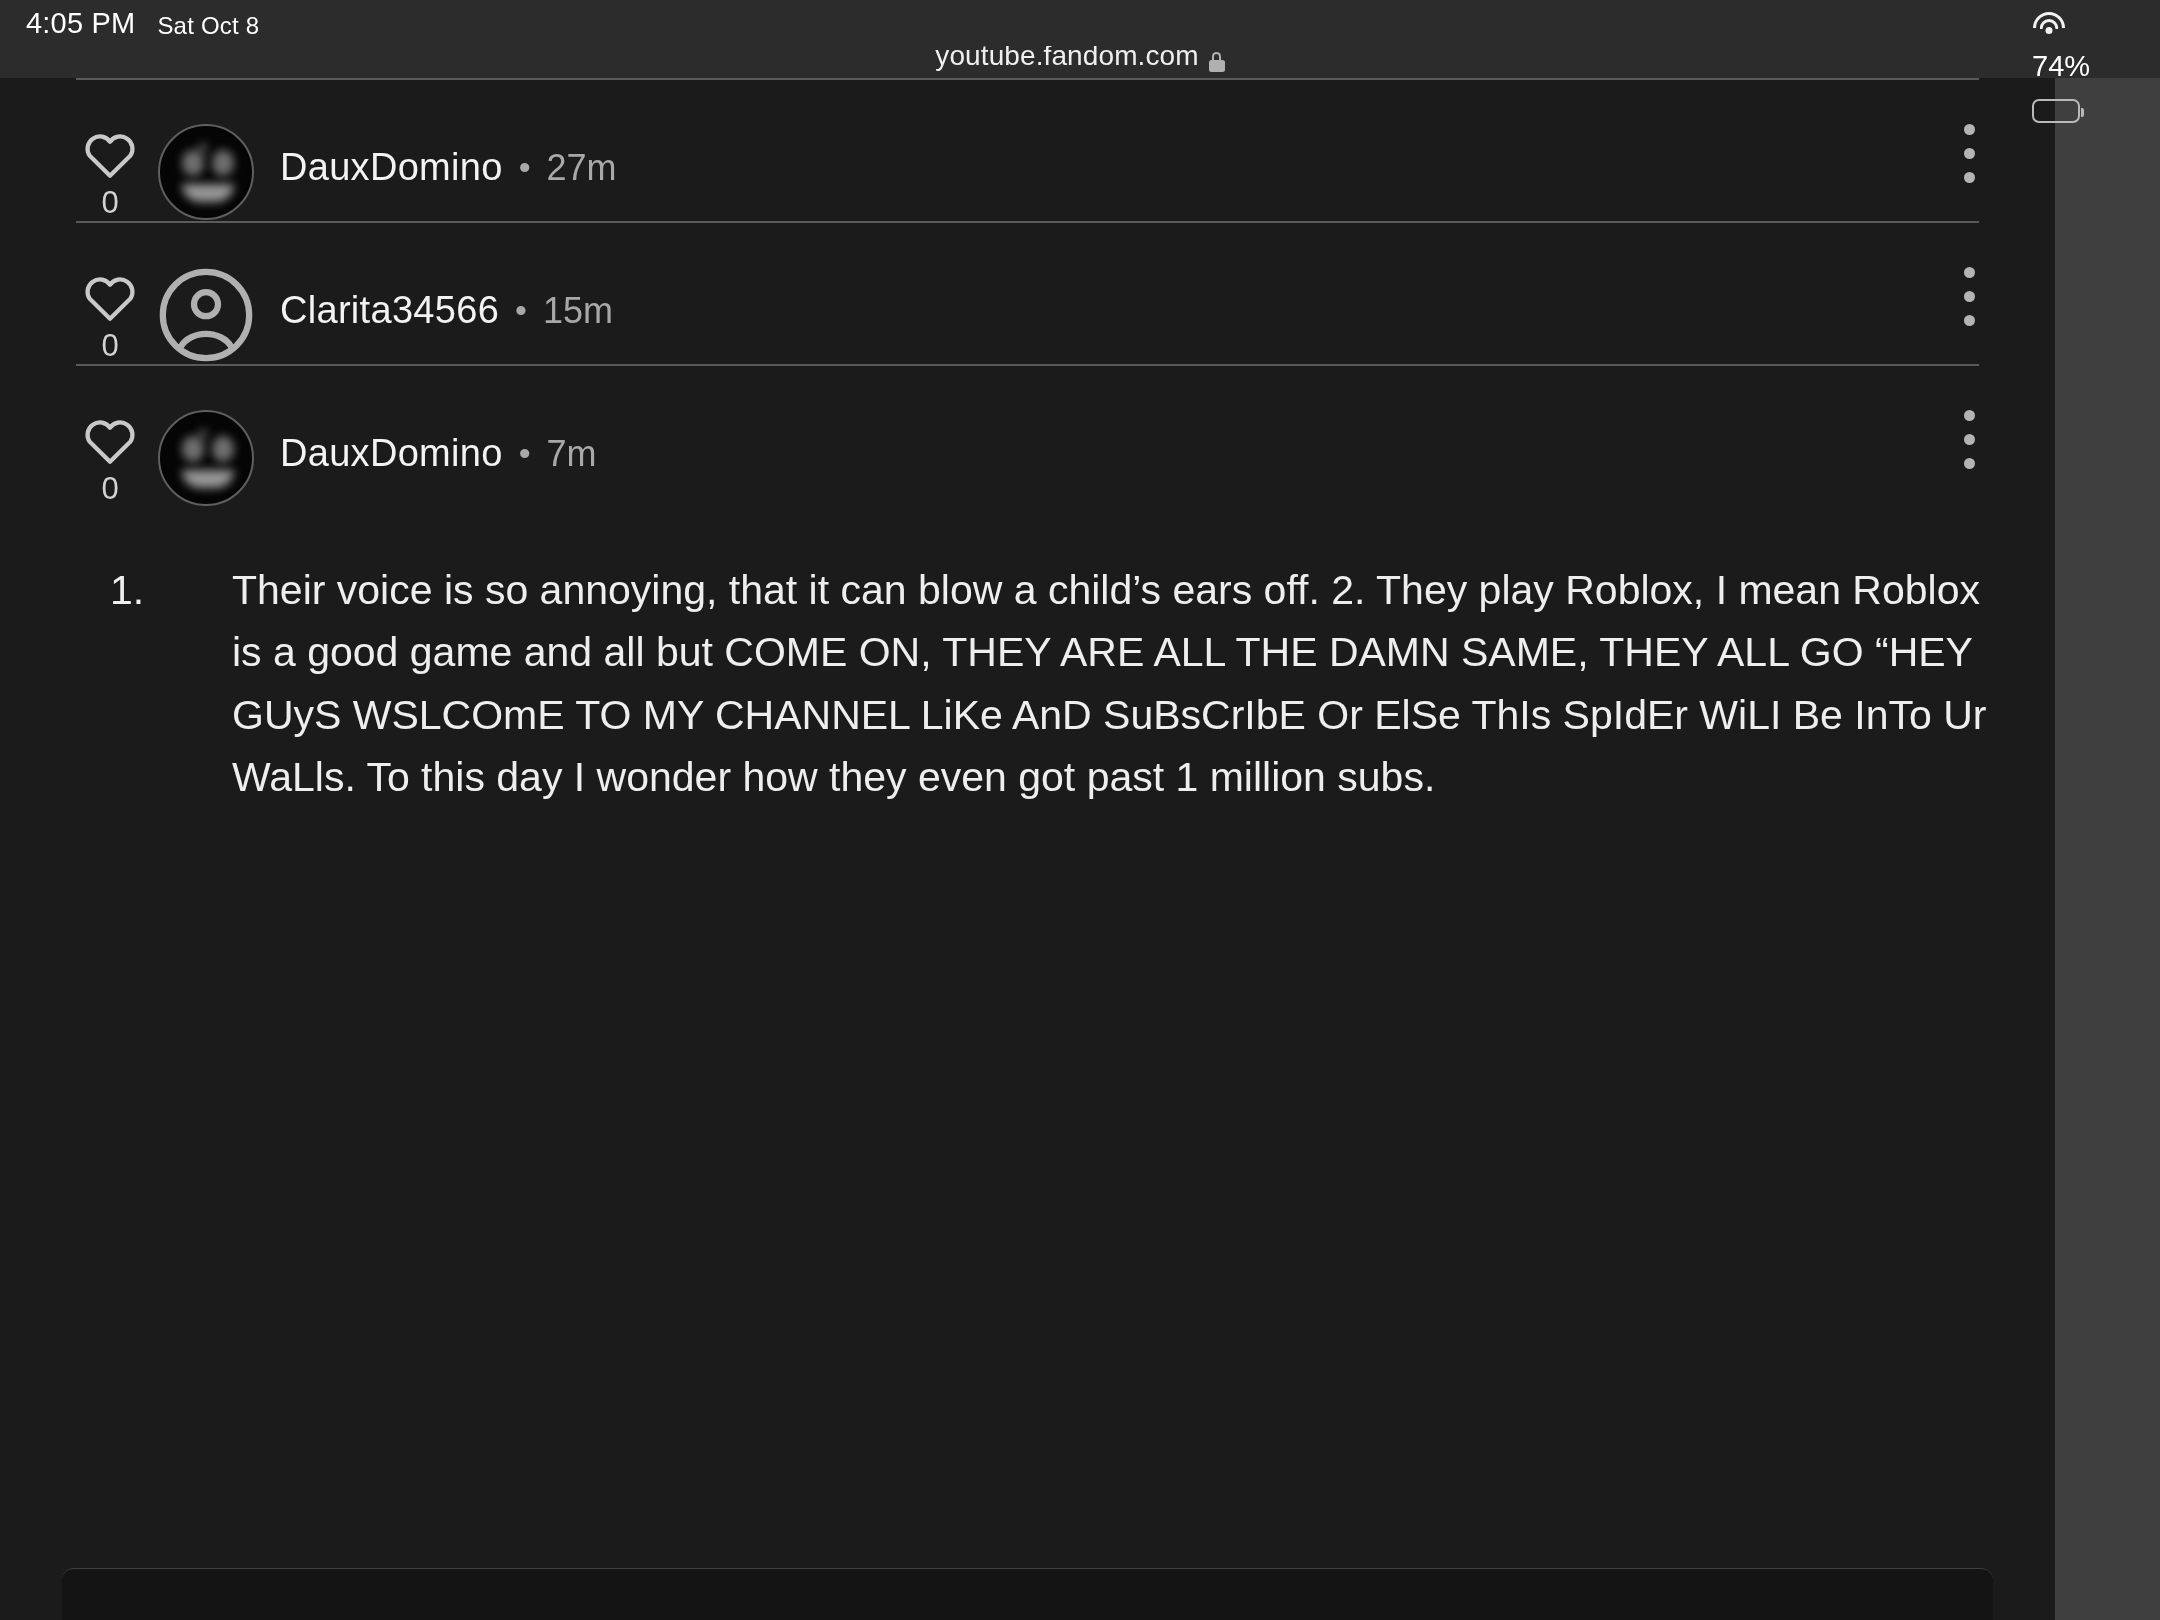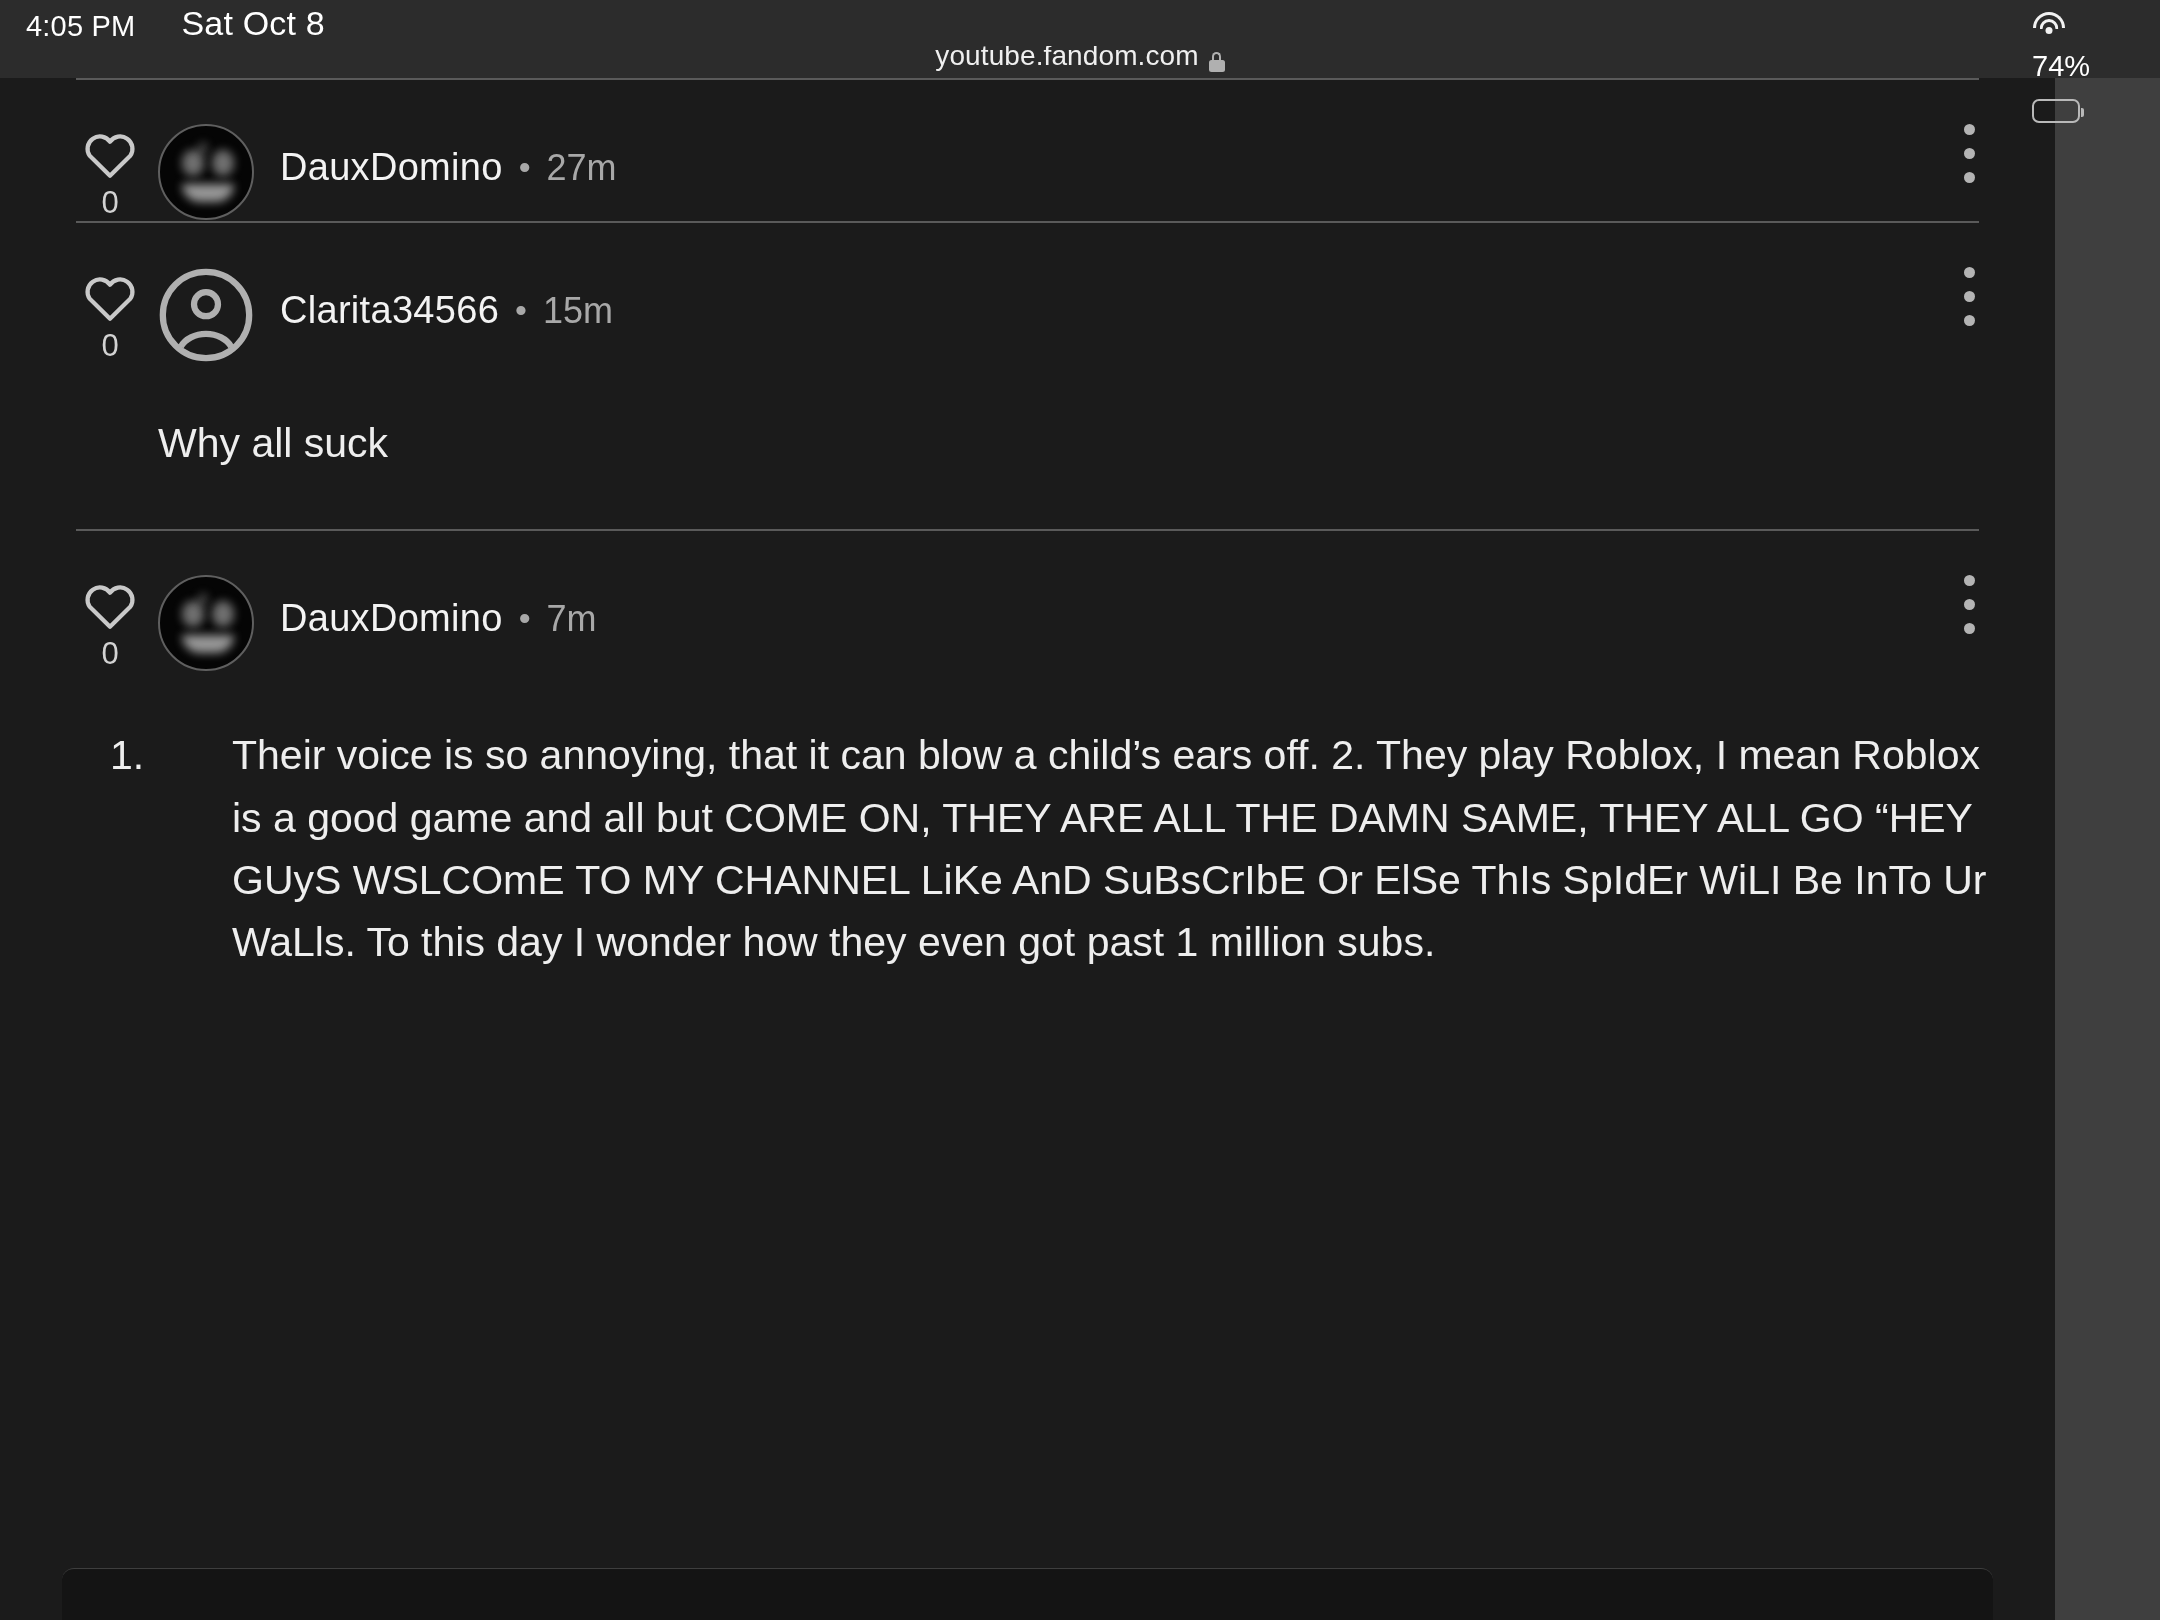--- a/index.html
+++ b/index.html
@@ -15,21 +15,21 @@
 
   #statusbar {
     position:absolute; top:0; left:0; width:2160px; height:46px;
     background:#2c2c2c; color:#ffffff;
     display:flex; align-items:center;
     padding:0 26px;
     z-index:40;
   }
   #statusbar .sb-left { display:flex; align-items:flex-end; gap:22px; }
   .sb-time { font-size:29px; letter-spacing:.2px; }
-  .sb-date { font-size:34px; letter-spacing:.2px;margin-left:24px; }
+  .sb-date { font-size:24px; letter-spacing:.2px; }
   #statusbar .sb-spacer { flex:1; }
   #statusbar .sb-right { display:flex; align-items:flex-start; gap:16px;flex-direction:column; }
 
   .mic-pill {
     background:#e08a1e; border-radius:24px;
     width:102px; height:36px;
     display:flex; align-items:center; justify-content:center;
   }
   .mic-glyph { width:16px; height:22px; position:relative; }
   .mic-glyph .cap {
@@ -249,21 +249,20 @@
             <span class="c-sep">•</span>
             <span class="c-time">15m</span>
           </div>
 
           <div class="kebab">
             <span></span>
               <span></span>
               <span></span>
           </div>
         </div>
-        <div class="c-body">Why all suck</div>
       </div>
 
       <div class="divider"></div>
 
       <div class="comment">
         <div class="c-head">
           <div class="likes">
             <span class="heart">
               <svg width="54" height="49" viewBox="0 0 24 22">
                 <path d="M12 20.5 2.9 11.6A5.3 5.3 0 1 1 12 5.3 5.3 5.3 0 1 1 21.1 11.6Z" fill="none" stroke="#c9c9c9" stroke-width="1.9" stroke-linejoin="round"></path>

